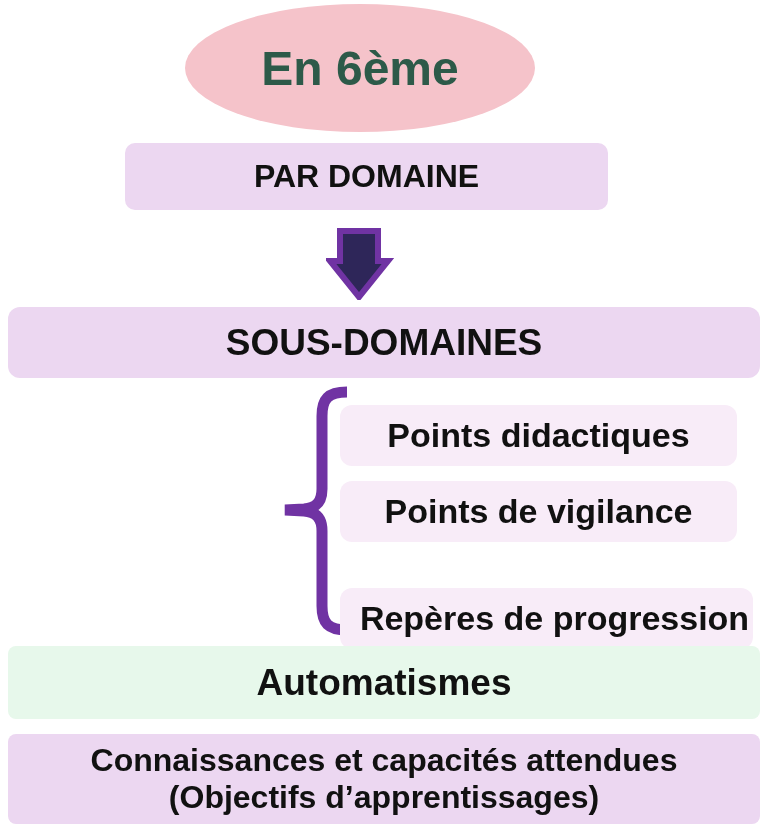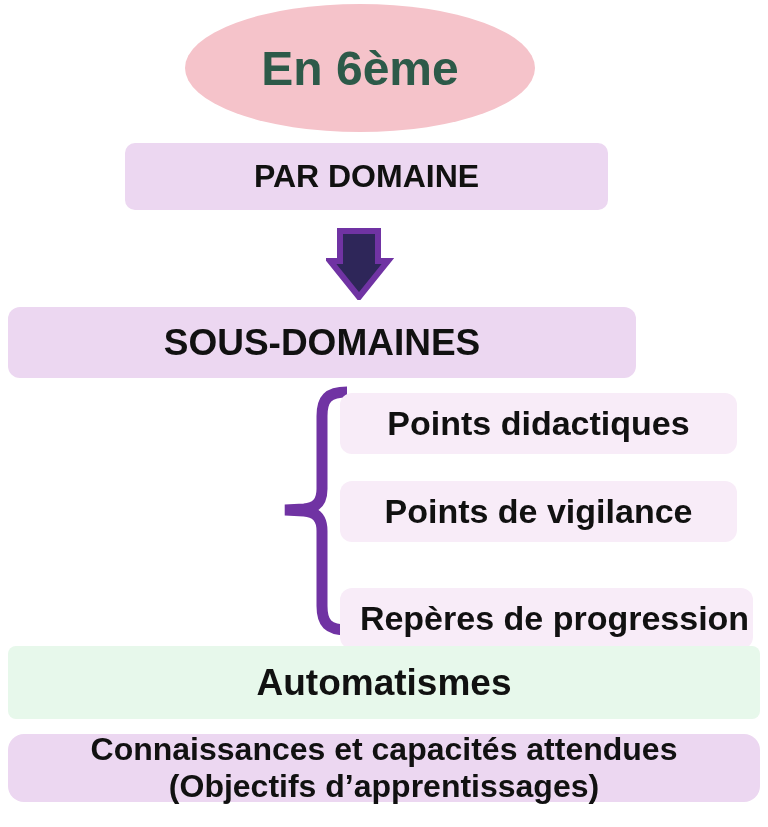--- a/index.html
+++ b/index.html
@@ -35,21 +35,21 @@
     font-size: 32px;
   }
   .arrow-svg { position: absolute; left: 326px; top: 228px; }
   .arrow-svg polygon {
     fill: var(--arrow-fill);
     stroke: var(--purple);
     stroke-width: 6;
     stroke-linejoin: miter;
   }
   .sous-domaines {
-    left: 8px; top: 307px; width: 628px; height: 71px;
+    left: 8px; top: 307px; width: 752px; height: 71px;
     background: var(--lavender);
     border-radius: 12px;
     font-size: 37px;
   }
   .introduction {
     left: 5px; top: 478px; width: 271px; height: 60px;
     background: var(--lavender);
     border-radius: 12px;
     font-size: 36px;
   }
@@ -59,33 +59,33 @@
     stroke-width: 11;
     fill: none;
     stroke-linecap: butt;
   }
   .sub-box {
     left: 340px; width: 397px; height: 61px;
     background: var(--lavender-light);
     border-radius: 12px;
     font-size: 34px;
   }
-  .sub-box-0 { top: 393px; }
+  .sub-box-0 { top: 405px; }
   .sub-box-1 { top: 481px; text-align: center; }
   .sub-box-2 { top: 588px; padding-left: 16px; }
   .automatismes {
     left: 8px; top: 646px; width: 752px; height: 73px;
     background: var(--mint);
     border-radius: 8px;
     font-size: 37px;
   }
   .connaissances {
-    left: 8px; top: 734px; width: 752px; height: 68px;
+    left: 8px; top: 734px; width: 752px; height: 90px;
     background: var(--lavender);
-    border-radius: 16px;
+    border-radius: 8px;
     font-size: 32px;
     flex-direction: column;
     line-height: 37px;
   }
 </style>
 </head>
 <body>
 
 <div class="canvas">
 

